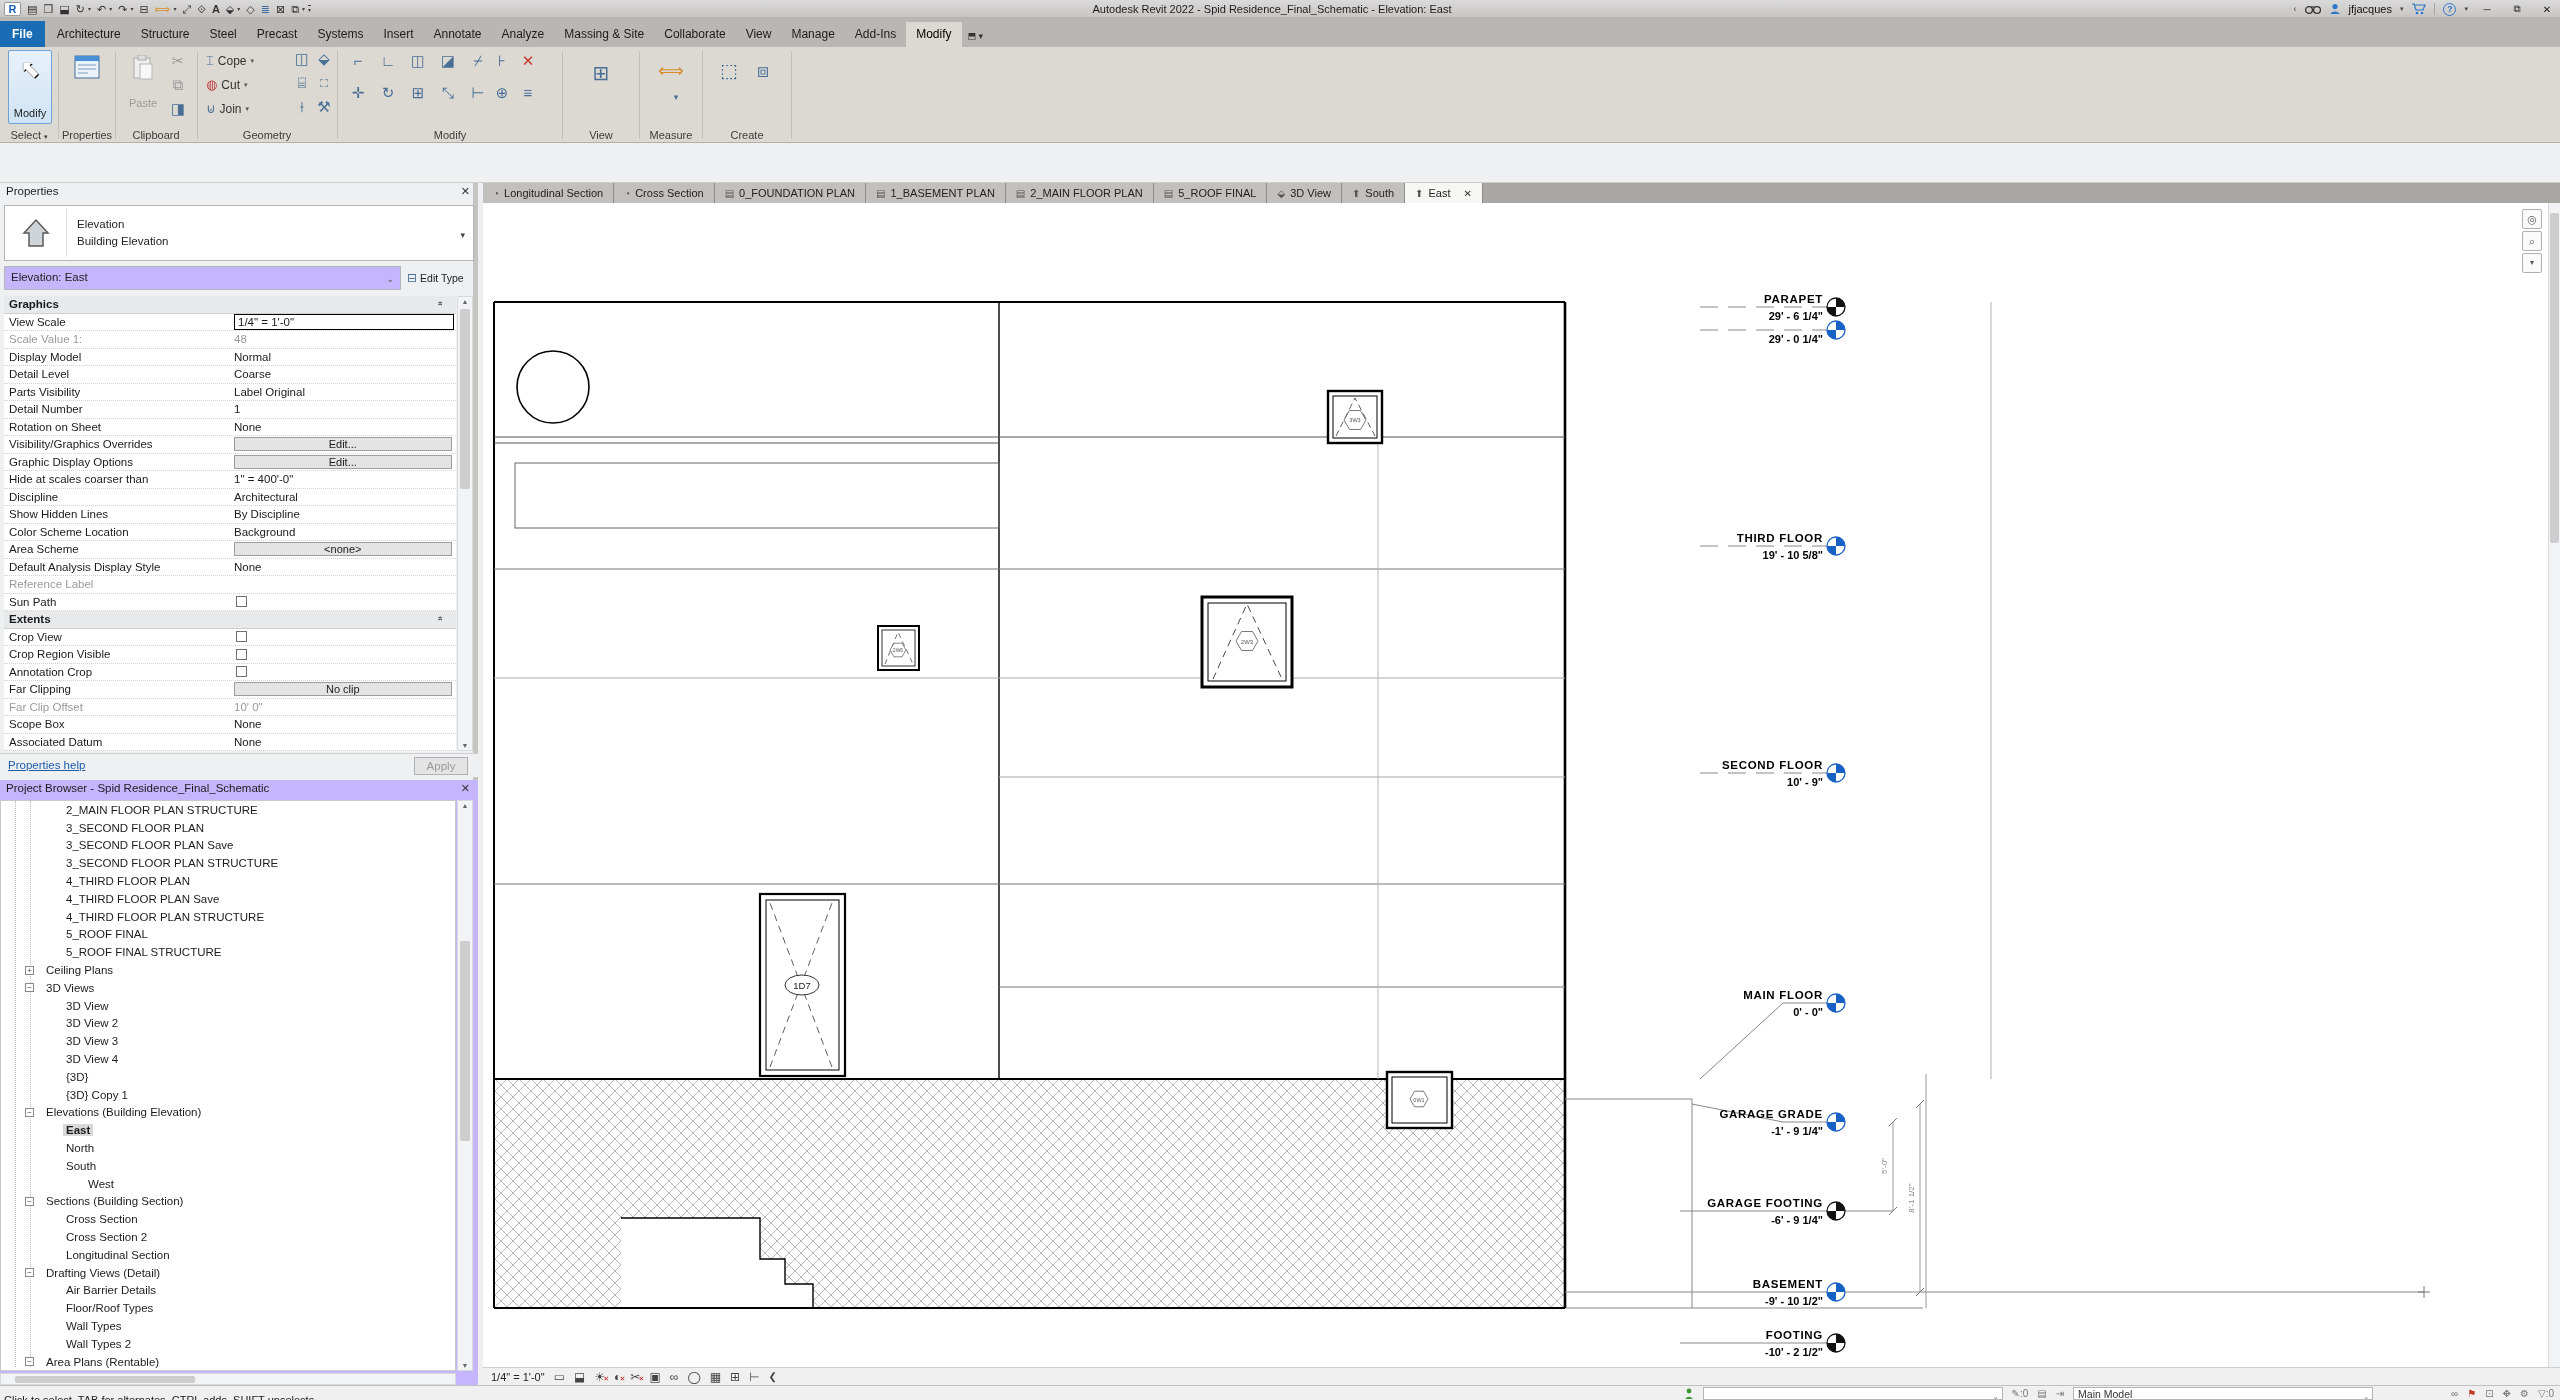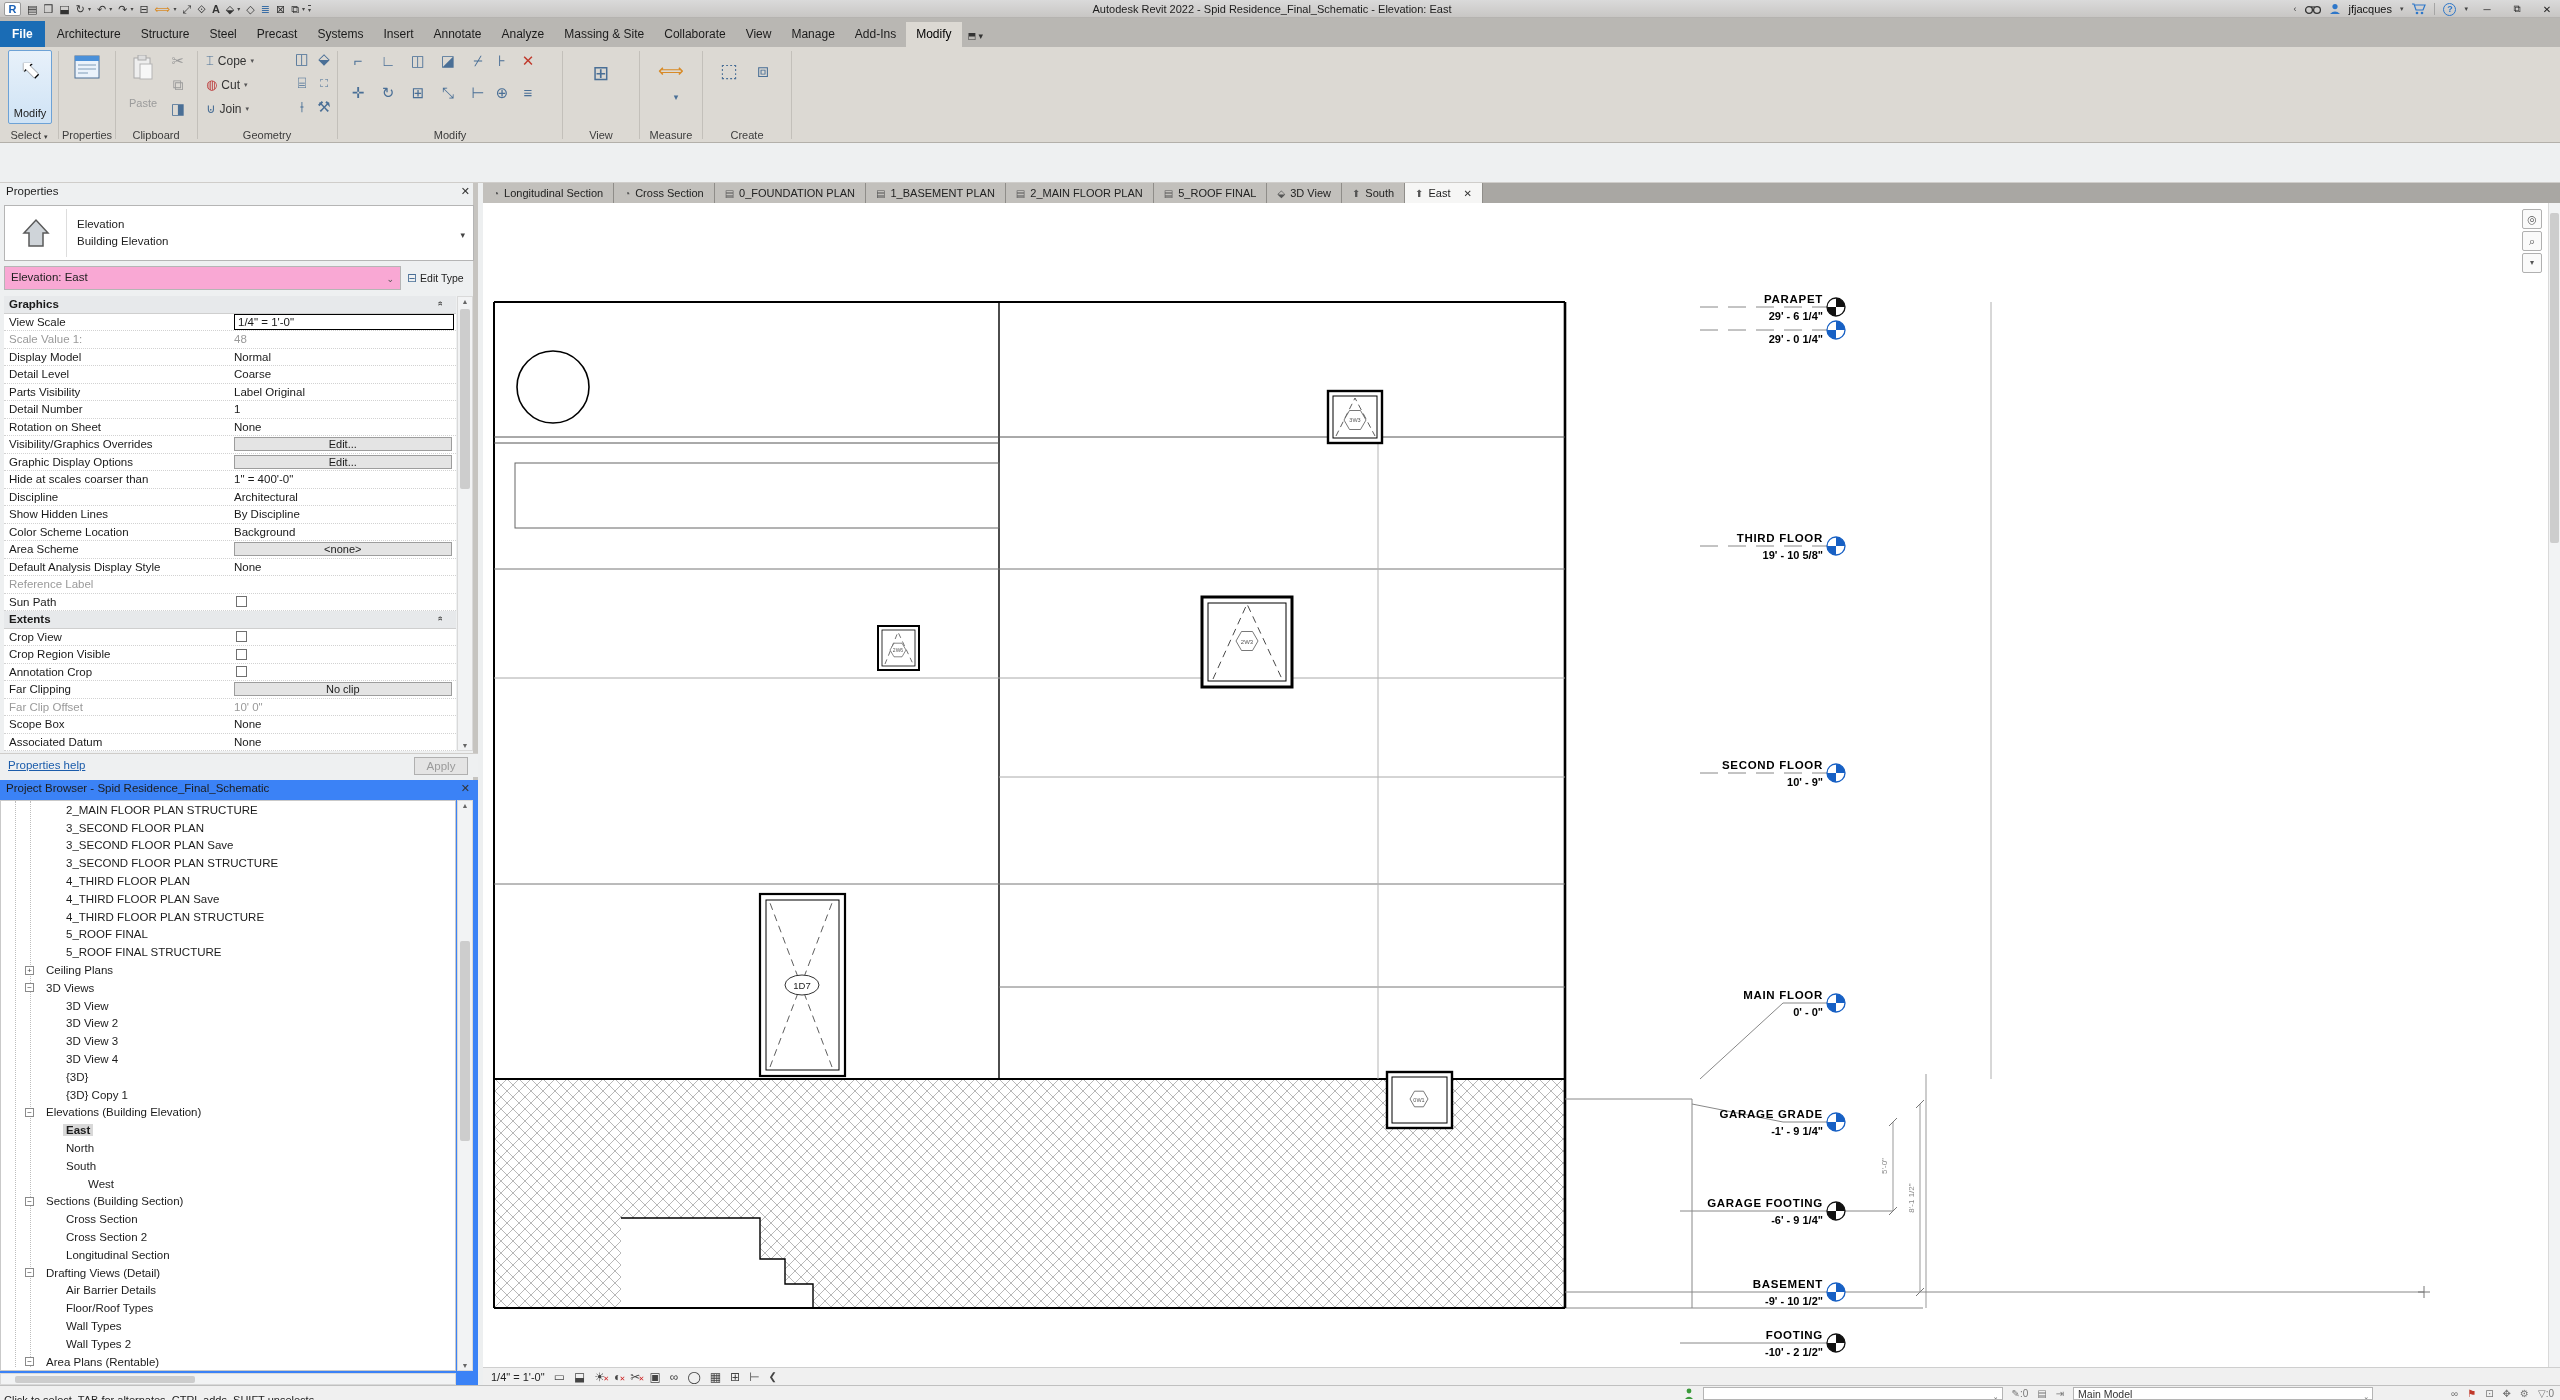--- a/index.html
+++ b/index.html
@@ -44,41 +44,41 @@
   
   #leftcol{position:absolute;left:0;top:183px;width:478px;height:1202px;background:#eef0f1;border-right:5px solid #c6c4c0;}
   .pal-header{position:relative;height:18px;font-size:11.5px;color:#1d1d1d;padding:2px 6px;}
   .pal-x{position:absolute;right:8px;top:2px;font-size:11px;color:#333;}
   #props{position:absolute;left:0;top:0;width:478px;height:594px;}
   #typebox{position:absolute;left:4px;top:22px;width:470px;height:56px;background:#fff;border:1px solid #b5b5b5;display:flex;align-items:center;}
   #typeicon{width:62px;height:48px;border-right:1px solid #ddd;display:flex;align-items:center;justify-content:center;}
   .typetext{padding-left:10px;font-size:11.5px;color:#222;line-height:17px;}
   #typecaret{position:absolute;right:8px;top:24px;font-size:9px;color:#444;}
   #instrow{position:absolute;left:4px;top:83px;width:470px;height:24px;display:flex;}
-  #instcombo{width:397px;height:24px;background:#f9a8d4;border:1px solid #b5b5b5;font-size:11.5px;color:#222;padding:4px 6px;position:relative;}
+  #instcombo{width:397px;height:24px;background:#c4b5fd;border:1px solid #b5b5b5;font-size:11.5px;color:#222;padding:4px 6px;position:relative;}
   #instcombo .caret{position:absolute;right:6px;top:7px;font-size:9px;color:#555;}
   #edittype{width:69px;height:24px;margin-left:4px;display:flex;align-items:center;gap:3px;font-size:10.5px;color:#222;padding-left:2px;}
   #edittype .ic{font-size:12px;color:#4a6f96;}
   #proprows{position:absolute;left:4px;top:113px;width:452px;}
   .prow{height:17.5px;display:flex;border-bottom:1px dotted #d2d2d2;background:#fff;font-size:11.5px;color:#1a1a1a;align-items:center;position:relative;}
   .prow .plabel{width:226px;padding-left:5px;white-space:nowrap;overflow:hidden;}
   .prow .pvalue{flex:1;padding-left:4px;white-space:nowrap;position:relative;height:100%;display:flex;align-items:center;}
   .prow.section{background:#e7e9eb;font-weight:bold;border-bottom:1px solid #cfcfcf;}
   .prow.section .chev{position:absolute;right:14px;font-size:9px;color:#444;letter-spacing:-1px;}
   .prow .pinput{border:1px solid #000;height:16px;display:flex;align-items:center;padding:0 3px;width:99%;}
   .prow .pbtn{background:#e4e4e4;border:1px solid #9d9d9d;height:14px;line-height:13px;text-align:center;width:98%;font-size:11px;}
   .prow .pcheck{width:11px;height:11px;border:1px solid #707070;background:#fff;margin-left:2px;}
   .prow.grayrow .plabel,.prow.grayrow .pvalue{color:#9a9a9a;}
   .vscroll{position:absolute;width:16px;background:#f2f3f4;border:1px solid #d9d9d9;}
   .vthumb{position:absolute;left:2px;width:10px;background:#cdcdcd;border-radius:2px;}
   .sarrow{position:absolute;left:0;width:14px;text-align:center;font-size:7px;color:#666;}
   #propfooter{position:absolute;left:0;top:570px;width:478px;height:24px;background:#eef0f1;border-top:1px solid #cfcdca;}
   #prophelp{position:absolute;left:8px;top:5px;font-size:11.5px;color:#1b5cab;text-decoration:underline;}
   #applybtn{position:absolute;right:10px;top:3px;width:54px;height:18px;background:#e4e4e4;border:1px solid #b0b0b0;color:#9a9a9a;font-size:11.5px;text-align:center;line-height:16px;}
-  #browser{position:absolute;left:0;top:597px;width:478px;height:605px;background:#3b82f6;}
+  #browser{position:absolute;left:0;top:597px;width:478px;height:605px;background:#c4b5fd;}
   #tree{position:absolute;left:0;top:20px;width:456px;height:571px;background:#fff;border:1px solid #c9c9c9;overflow:hidden;}
   .trow{height:17.8px;position:relative;font-size:11.5px;color:#1c1c1c;white-space:nowrap;display:flex;align-items:center;}
   .trow .tlabel{padding:0 3px;}
   .trow.sel .tlabel{background:#d8d8d8;font-weight:bold;}
   .ebox{position:absolute;left:24px;width:9px;height:9px;border:1px solid #8a8a8a;background:#fff;font-size:8px;line-height:7px;text-align:center;color:#444;}
   .guide{position:absolute;width:0;border-left:1px dotted #bdbdbd;}
   #hscroll{position:absolute;left:0;top:593px;width:456px;height:12px;background:#f2f3f4;border:1px solid #d9d9d9;}
   #hthumb{position:absolute;left:14px;top:2px;width:180px;height:7px;background:#cdcdcd;border-radius:2px;}
   
   #canvas{position:absolute;left:483px;top:203px;width:2065px;height:1164px;background:#fff;overflow:hidden;}

